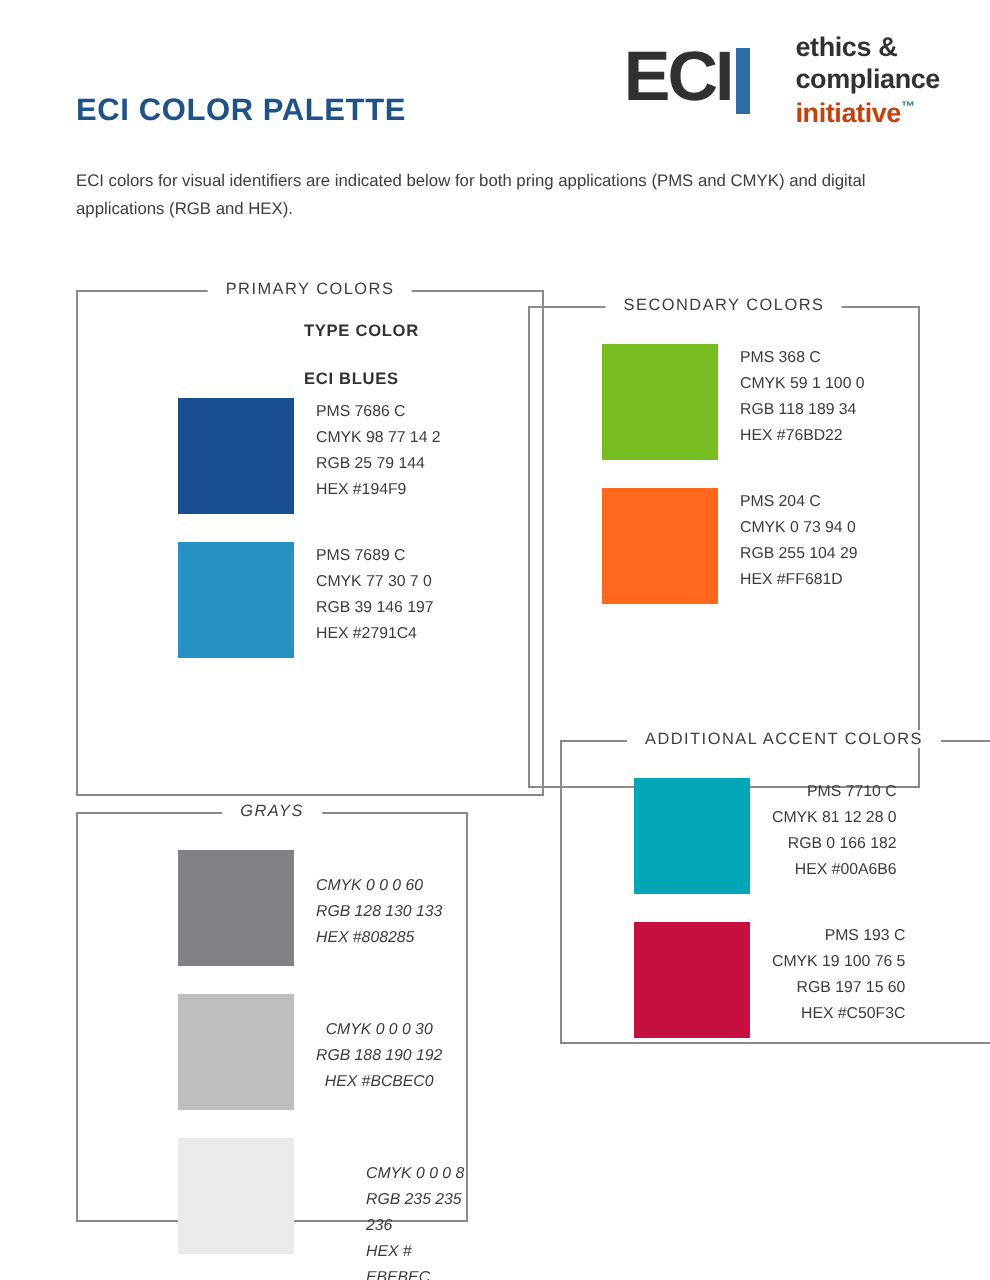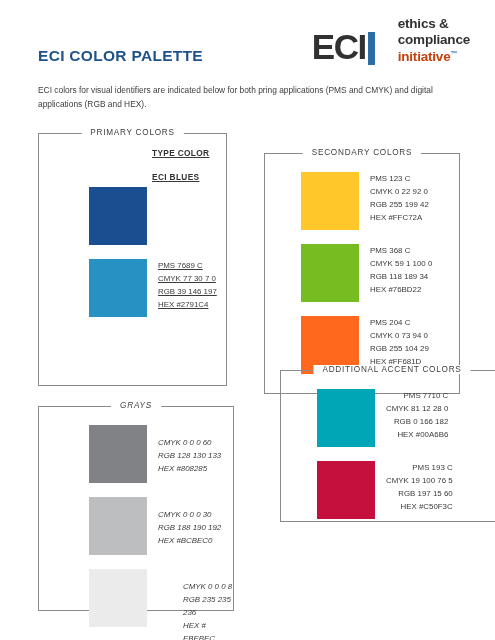--- a/index.html
+++ b/index.html
@@ -21,21 +21,21 @@
     position: absolute;
     top: 0; left: 0;
     width: 495px;
     height: 74px;
   }
   .logo {
     position: absolute;
     right: 25px;
     top: 16px;
     display: flex;
-    align-items: flex-end;
+    align-items: center;
   }
   .logo-mark {
     display: flex;
     align-items: flex-start;
     line-height: 1;
   }
   .logo-eci {
     font-family: "Liberation Sans", sans-serif;
     font-weight: bold;
     font-size: 35px;
@@ -131,21 +131,21 @@
   }
   .swatch-info {
     margin-left: 11px;
     font-size: 7.9px;
     line-height: 1.63;
     color: #3a3a3a;
     padding-top: 1px;
   }
 
   
-  #panel-primary   { left: 38px;  top: 133px; width: 189px; height: 253px; text-decoration: underline; }
+  #panel-primary   { left: 38px;  top: 145px; width: 234px; height: 253px; }
   #panel-grays     { left: 38px;  top: 406px; width: 196px; height: 205px; font-style: italic; }
   #panel-secondary { left: 264px; top: 123px; width: 196px; height: 241px; margin-top: 30px; }
   #panel-accent    { left: 280px; top: 370px; width: 224px; height: 152px; text-align: right; }
 </style>
 </head>
 <body>
 
 <div class="header">
   <div class="logo">
     <div class="logo-mark">
@@ -165,20 +165,26 @@
 
 <div class="panel" id="panel-primary">
   <div class="panel-title">PRIMARY COLORS</div>
   <div class="panel-body">
 
     <div class="group-label">TYPE COLOR</div>
 
     <div class="group-label" style="margin-top:14px;">ECI BLUES</div>
     <div class="swatch-row">
       <div class="swatch" style="background-color: rgb(25, 79, 144);"></div>
+      <div class="swatch-info">
+        <div>PMS 7686 C</div>
+        <div>CMYK 98 77 14 2</div>
+        <div>RGB 25 79 144</div>
+        <div>HEX #194F9</div>
+      </div>
     </div>
     <div class="swatch-row">
       <div class="swatch" style="background-color: rgb(39, 145, 196);"></div>
       <div class="swatch-info">
         <div>PMS 7689 C</div>
         <div>CMYK 77 30 7 0</div>
         <div>RGB 39 146 197</div>
         <div>HEX #2791C4</div>
       </div>
     </div>
@@ -193,21 +199,21 @@
     <div class="swatch-row">
       <div class="swatch" style="background-color: rgb(128, 130, 133);"></div>
       <div class="swatch-info" style="padding-top:12px;">
         <div>CMYK 0 0 0 60</div>
         <div>RGB 128 130 133</div>
         <div>HEX #808285</div>
       </div>
     </div>
     <div class="swatch-row">
       <div class="swatch" style="background-color: rgb(188, 190, 192);"></div>
-      <div class="swatch-info" style="padding-top:12px;">
+      <div class="swatch-info" style="padding-top:12px;text-align:center;">
         <div>CMYK 0 0 0 30</div>
         <div>RGB 188 190 192</div>
         <div>HEX #BCBEC0</div>
       </div>
     </div>
     <div class="swatch-row">
       <div class="swatch" style="background-color: rgb(235, 235, 236);"></div>
       <div class="swatch-info" style="padding-top:12px;margin-left:36px;">
         <div>CMYK 0 0 0 8</div>
         <div>RGB 235 235 236</div>
@@ -216,29 +222,20 @@
     </div>
 
   </div>
 </div>
 
 <div class="panel" id="panel-secondary">
   <div class="panel-title">SECONDARY COLORS</div>
   <div class="panel-body" style="padding-top:18px;">
 
     <div class="swatch-row">
-      <div class="swatch" style="margin-left: 36px; background-color: rgb(255, 199, 42);"></div>
-      <div class="swatch-info">
-        <div>PMS 123 C</div>
-        <div>CMYK 0 22 92 0</div>
-        <div>RGB 255 199 42</div>
-        <div>HEX #FFC72A</div>
-      </div>
-    </div>
-    <div class="swatch-row">
       <div class="swatch" style="margin-left: 36px; background-color: rgb(118, 189, 34);"></div>
       <div class="swatch-info">
         <div>PMS 368 C</div>
         <div>CMYK 59 1 100 0</div>
         <div>RGB 118 189 34</div>
         <div>HEX #76BD22</div>
       </div>
     </div>
     <div class="swatch-row">
       <div class="swatch" style="margin-left: 36px; background-color: rgb(255, 104, 29);"></div>

